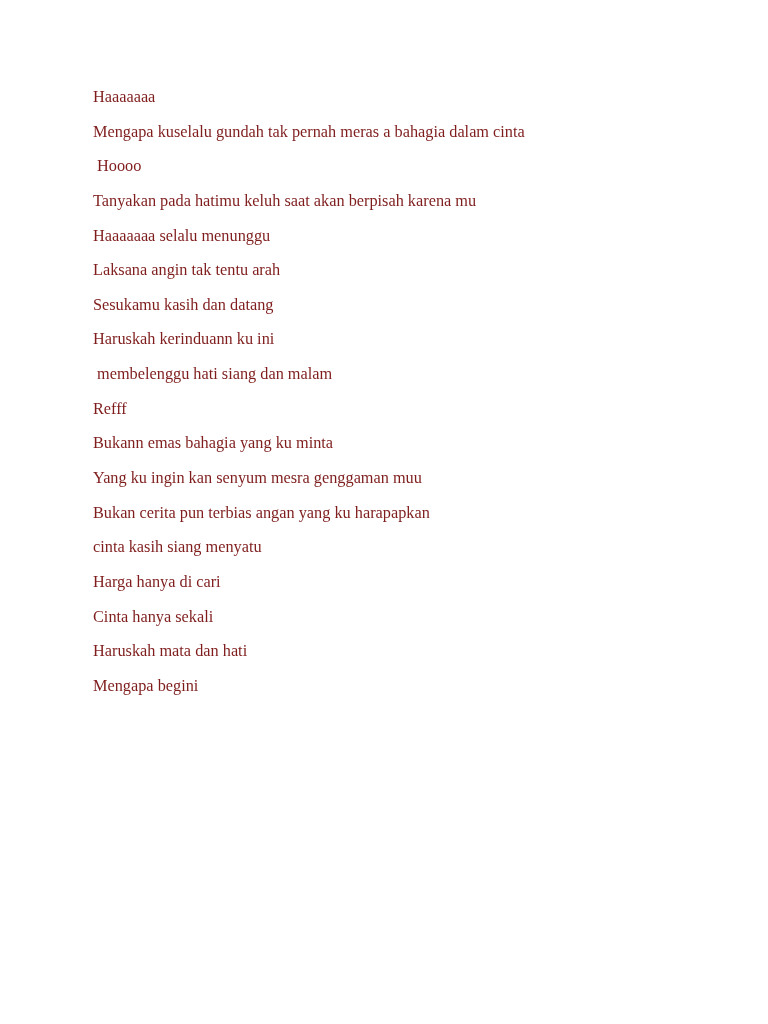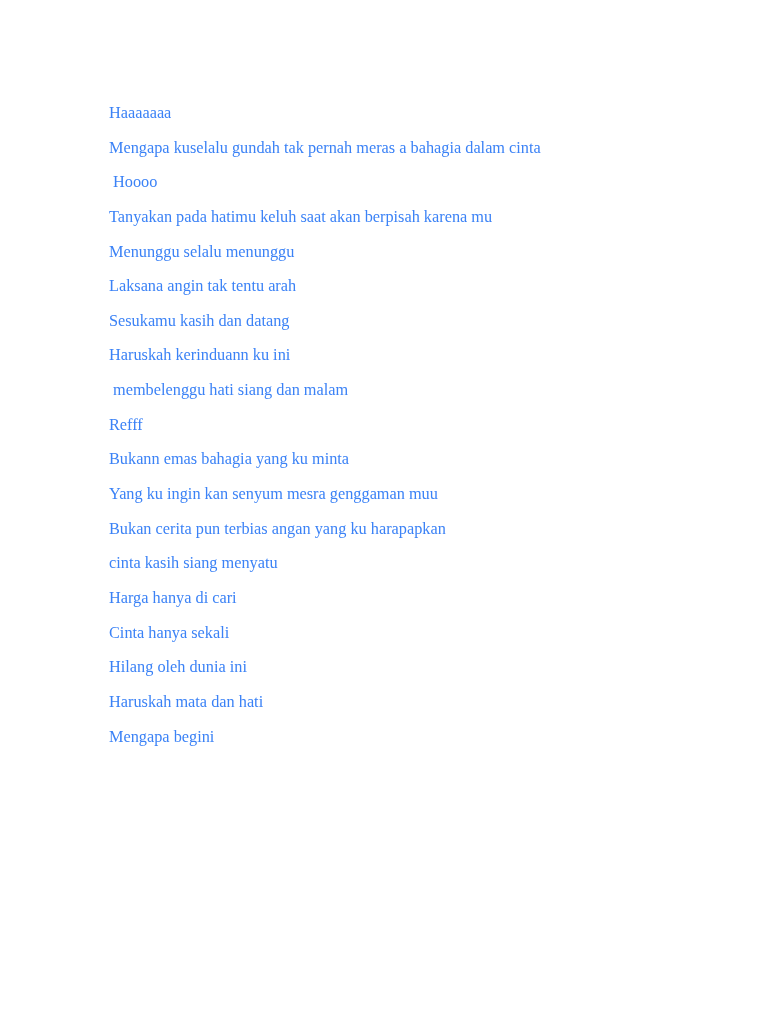--- a/index.html
+++ b/index.html
@@ -18,51 +18,50 @@
       left: 0;
       top: 0;
       width: 768px;
       height: 1024px;
       background: #ffffff;
     }
     .lyrics {
       position: absolute;
       left: 93px;
       top: 86px;
-      margin: 16px;
+      margin: 0;
       padding: 0;
       list-style: none;
       font-family: "Liberation Serif", "DejaVu Serif", serif;
       font-size: 16.3px;
-      color: #3b82f6;
+      color: #7f1d1d;
     }
     .lyrics li {
       height: 34.65px;
       line-height: 22px;
       white-space: pre;
     }
   </style>
 </head>
 <body>
 
 <div class="page">
   <ul class="lyrics">
     <li>Haaaaaaa</li>
     <li>Mengapa kuselalu gundah tak pernah meras a bahagia dalam cinta</li>
     <li> Hoooo</li>
     <li>Tanyakan pada hatimu keluh saat akan berpisah karena mu</li>
-    <li>Menunggu selalu menunggu</li>
+    <li>Haaaaaaa selalu menunggu</li>
     <li>Laksana angin tak tentu arah</li>
     <li>Sesukamu kasih dan datang</li>
     <li>Haruskah kerinduann ku ini</li>
     <li> membelenggu hati siang dan malam</li>
     <li>Refff</li>
     <li>Bukann emas bahagia yang ku minta</li>
     <li>Yang ku ingin kan senyum mesra genggaman muu</li>
     <li>Bukan cerita pun terbias angan yang ku harapapkan</li>
     <li>cinta kasih siang menyatu</li>
     <li>Harga hanya di cari</li>
     <li>Cinta hanya sekali</li>
-    <li>Hilang oleh dunia ini</li>
     <li>Haruskah mata dan hati</li>
     <li>Mengapa begini</li>
   </ul>
 </div>
 
 </body></html>

